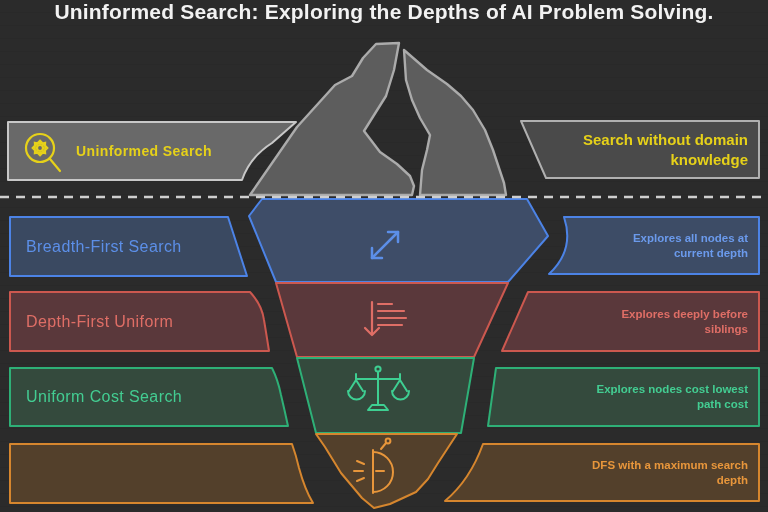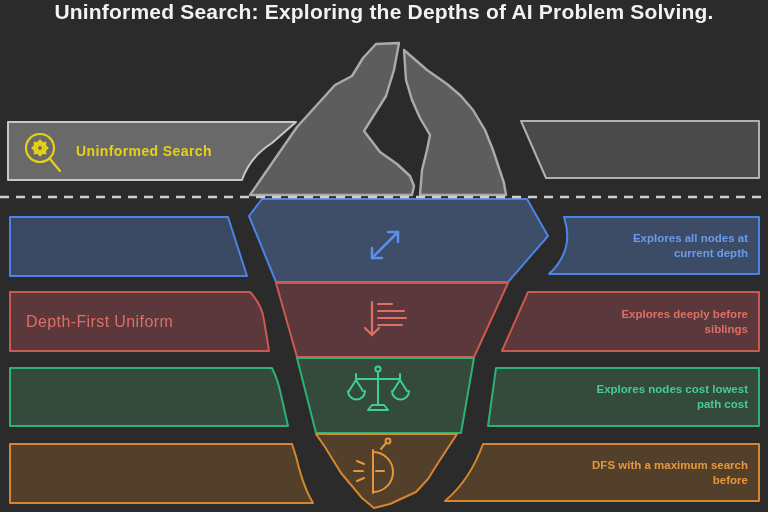--- a/index.html
+++ b/index.html
@@ -105,20 +105,23 @@
       <line x1="376" y1="471" x2="384" y2="471"></line>
       <line x1="357" y1="461" x2="364" y2="464"></line>
       <line x1="354" y1="471" x2="363" y2="471"></line>
       <line x1="357" y1="481" x2="364" y2="478"></line>
     </g>
   </svg>
 
   <div class="txt title">Uninformed Search: Exploring the Depths of AI Problem Solving.</div>
 
   <div class="txt lbl lbl-gray">Uninformed Search</div>
+  <div class="txt lbl lbl-blue">Breadth-First Search</div>
   <div class="txt lbl lbl-red">Depth-First Uniform</div>
+  <div class="txt lbl lbl-green">Uniform Cost Search</div>
 
+  <div class="txt desc desc-gray">Search without domain knowledge</div>
   <div class="txt desc desc-red">Explores deeply before siblings</div>
   <div class="txt desc desc-blue">Explores all nodes at current depth</div>
   <div class="txt desc desc-green">Explores nodes cost lowest path cost</div>
-  <div class="txt desc desc-orange">DFS with a maximum search before</div>
+  <div class="txt desc desc-orange">DFS with a maximum search depth</div>
 
 </div>
 
 </body></html>

